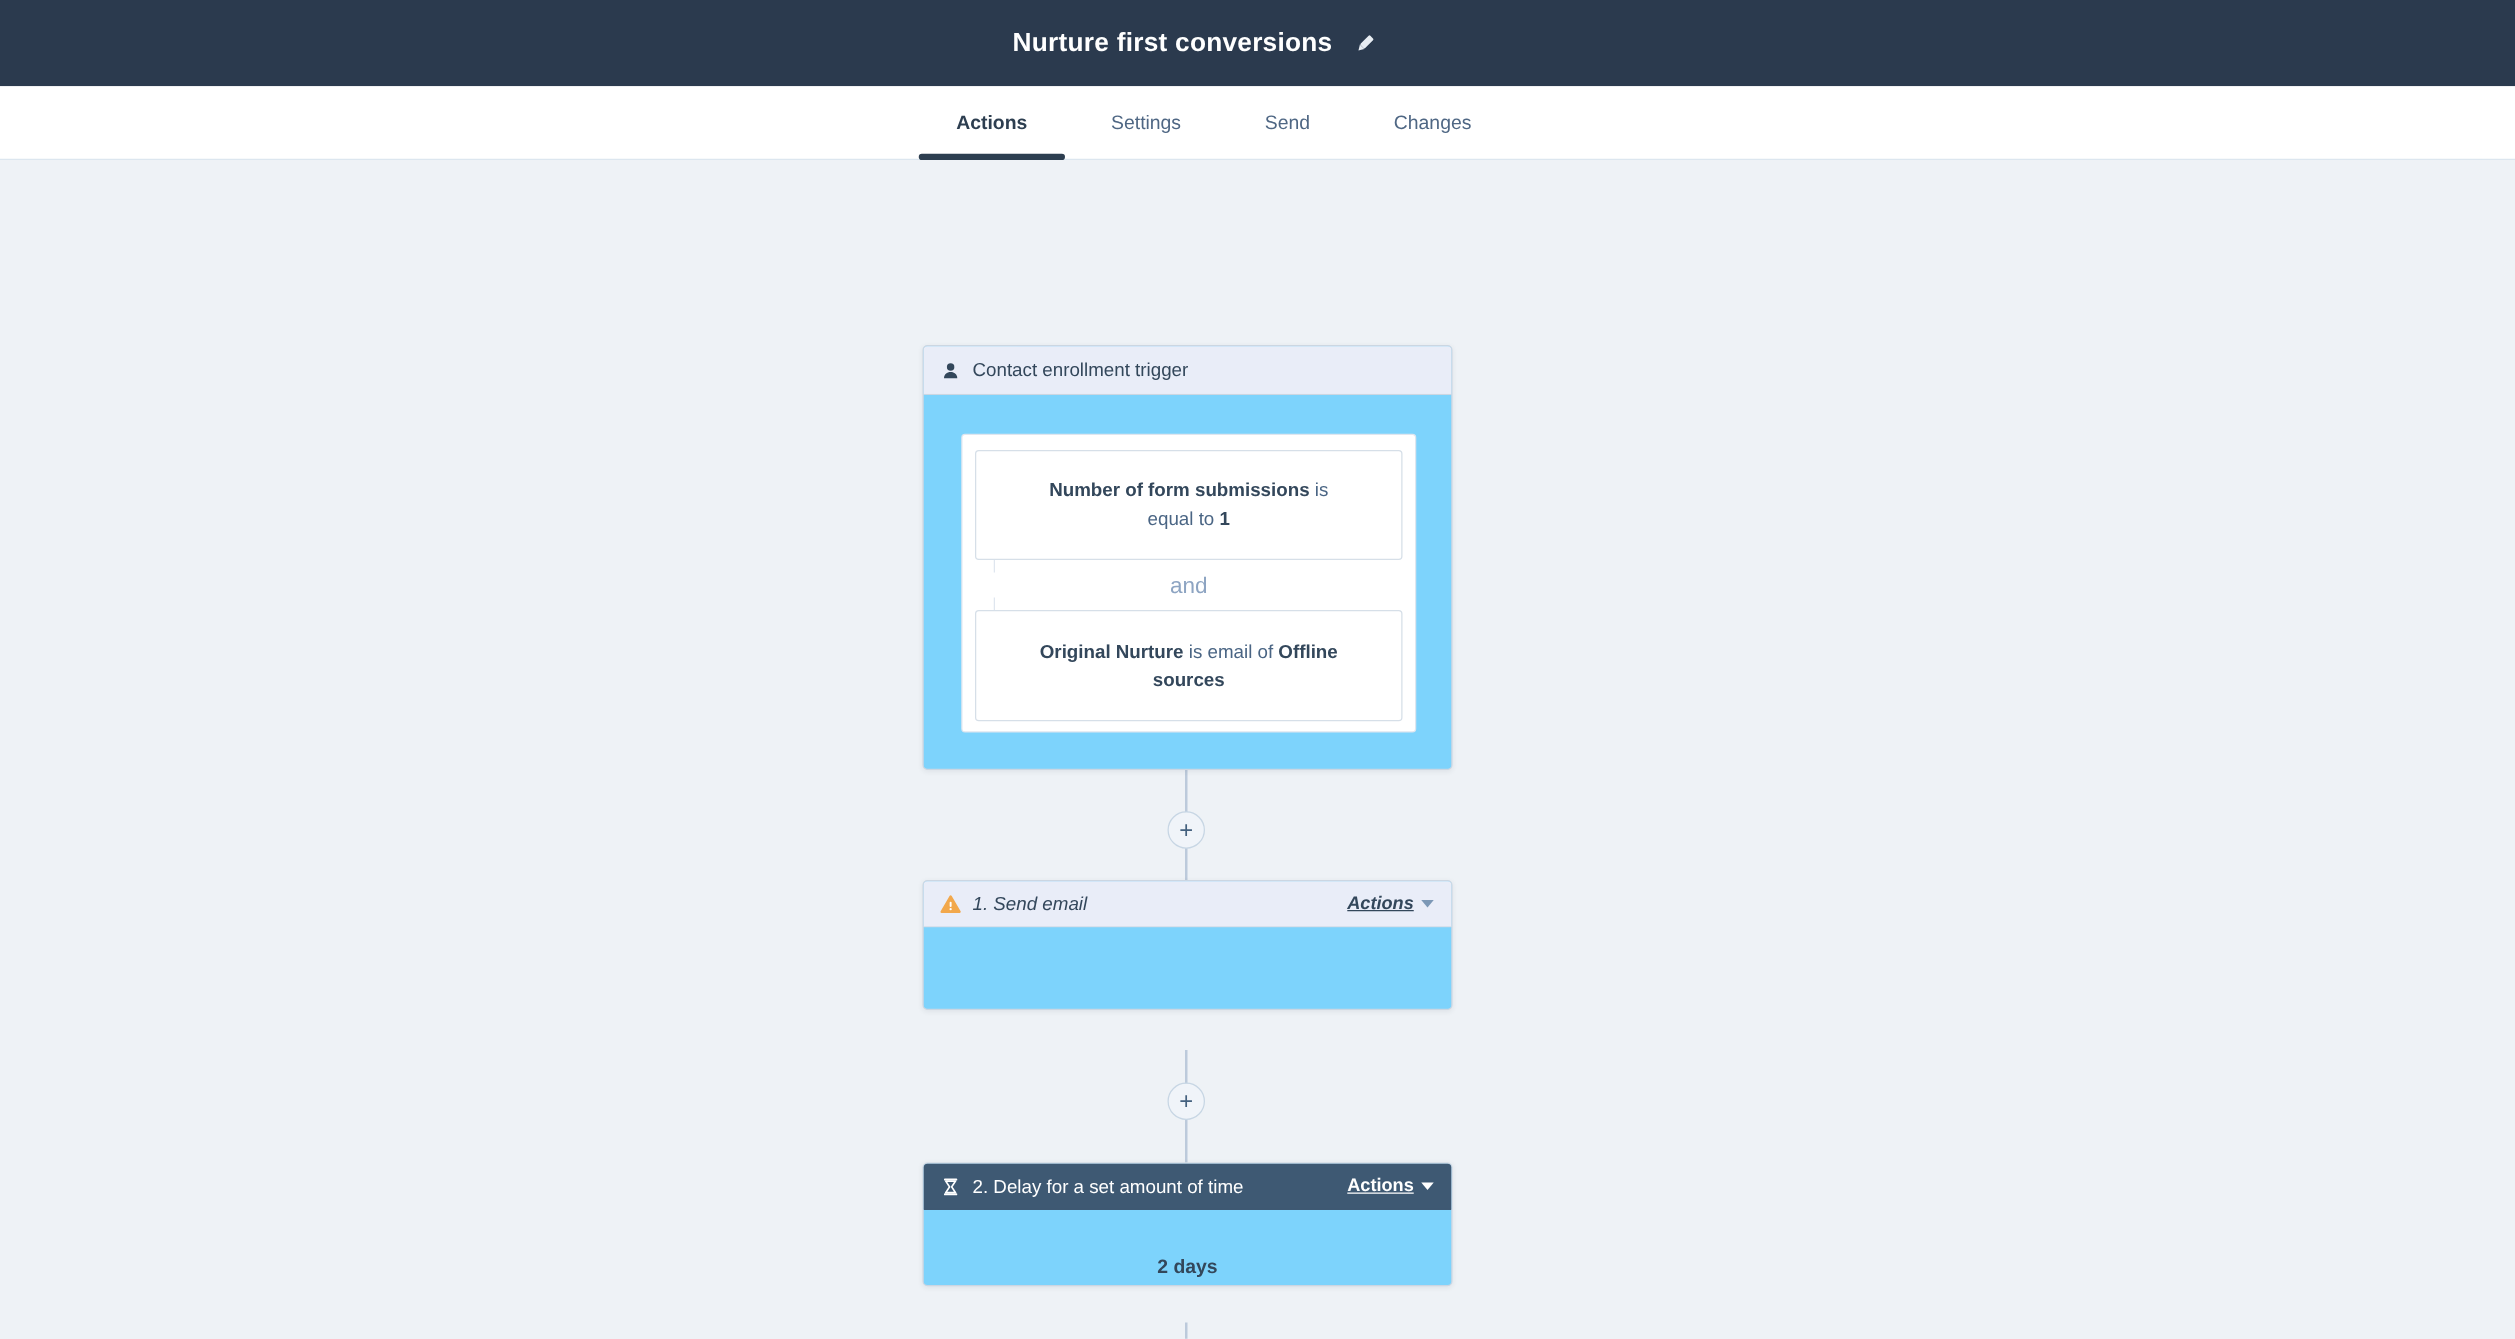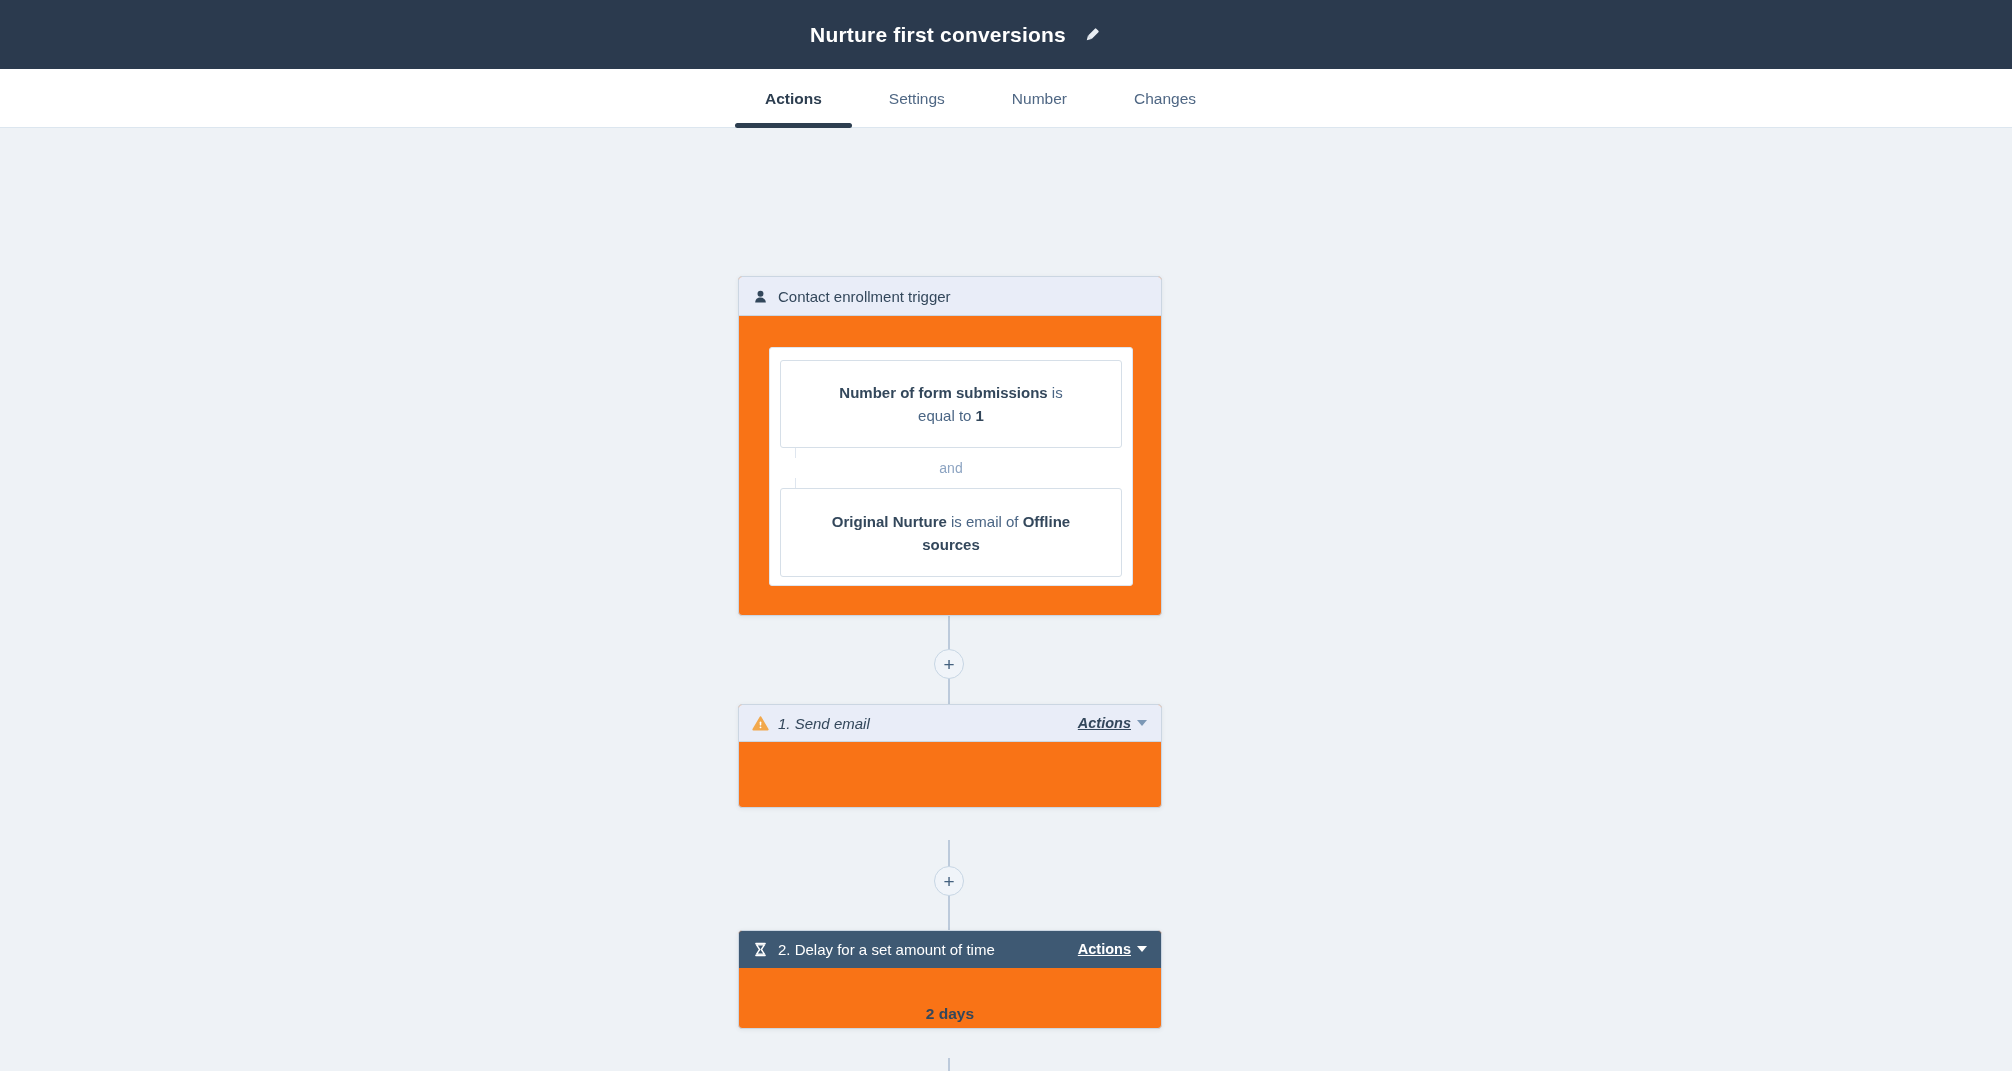--- a/index.html
+++ b/index.html
@@ -52,21 +52,21 @@
   .add-btn {
     position:absolute; left:934px; width:30px; height:30px;
     background:#f0f4f9; border:1px solid #c7d6e4; border-radius:50%;
     display:flex; align-items:center; justify-content:center;
     font-size:19px; line-height:1; color:#44617f; cursor:pointer; z-index:2;
   }
   .add-1 { top:521px; } .add-2 { top:738px; }
 
   .card {
     position:absolute; left:738px; width:424px;
-    background:#f97316; border:1px solid #cbd6e2; border-radius:4px;
+    background:#7dd3fc; border:1px solid #cbd6e2; border-radius:4px;
     box-shadow:0 1px 4px rgba(45,62,80,.08); cursor:pointer;
   }
   .card-header {
     height:37px; display:flex; align-items:center; gap:9px;
     padding:0 14px 0 13px;
     background:#e9edf8; border-bottom:1px solid #cbd6e2;
     border-radius:3px 3px 0 0;
     font-size:15px; color:#33475b;
   }
   .card-header.dark { background:#3e5973; border-bottom-color:#3e5973; color:#ffffff; }
@@ -103,21 +103,21 @@
     display:flex; align-items:center; justify-content:center;
     padding:8px 39px; text-align:center;
     font-size:15px; line-height:23px; color:#4a6584;
   }
   .cond-box b { color:#33475b; font-weight:700; }
   .cond-1 { top:12px; height:88px; }
   .cond-2 { top:140px; height:89px; }
   .and-label {
     position:absolute; left:0; top:110px; width:100%; height:20px;
     display:flex; align-items:center; justify-content:center;
-    font-size:14px; color:#8da4c2;
+    font-size:18px; color:#8da4c2;
   }
   .and-seg { position:absolute; left:25px; width:1px; background:#dfe6ef; }
   .seg-a { top:100px; height:10px; }
   .seg-b { top:130px; height:10px; }
 
   
   .step-card-1 { top:576px; height:104px;font-style:italic; }
   .step-card-1 .card-body { height:91px; }
   .delay-card  { top:802px; height:99px; }
   .delay-card .card-body { height:91px; font-weight:700; font-size:15.5px; }
@@ -139,21 +139,21 @@
 
 <div class="tab-bar">
   <div class="tab-row">
     <div class="tab active">
       <span>Actions</span>
     </div>
     <div class="tab">
       <span>Settings</span>
     </div>
     <div class="tab">
-      <span>Number</span>
+      <span>Send</span>
     </div>
     <div class="tab">
       <span>Changes</span>
     </div>
   </div>
 </div>
 
 <div class="canvas">
 
   <div class="v-line line-1"></div>

